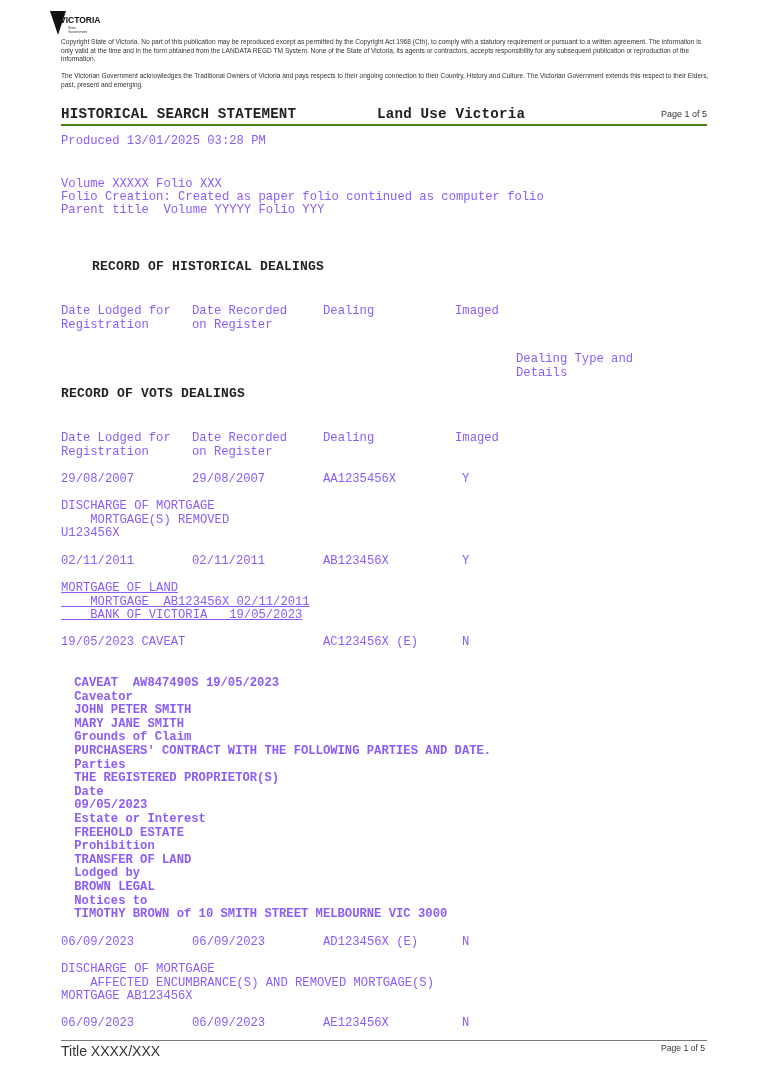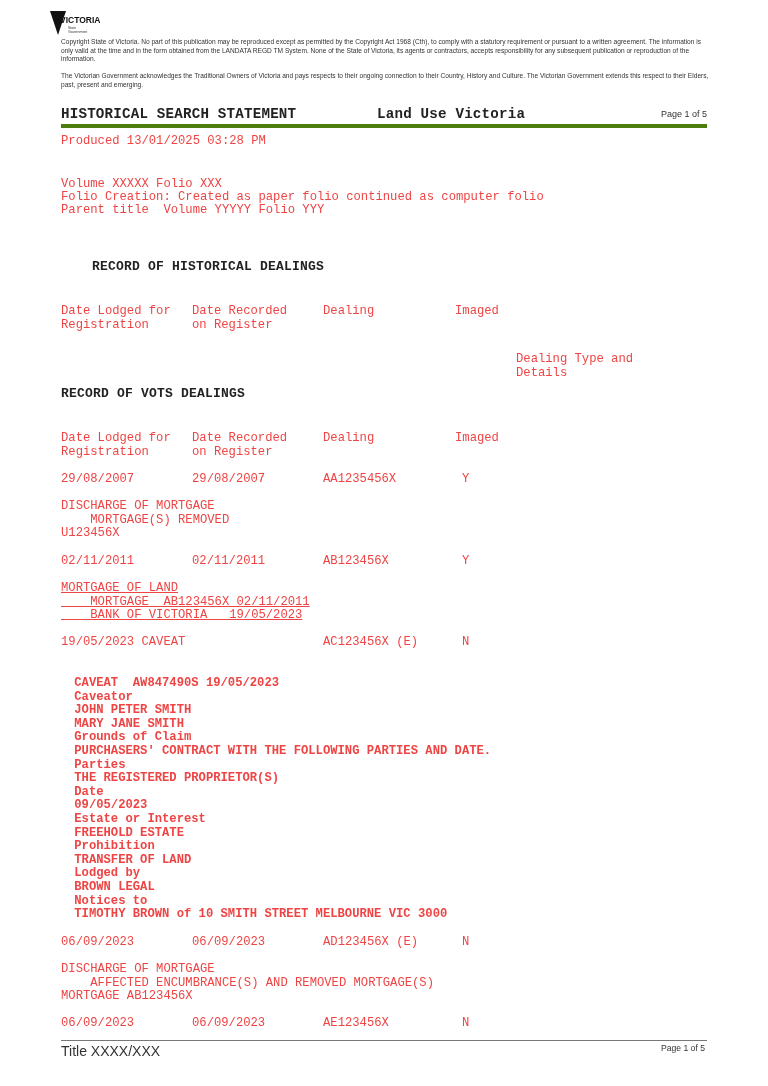--- a/index.html
+++ b/index.html
@@ -4,26 +4,26 @@
   <style>
     html, body { margin: 0; padding: 0; background: #ffffff; }
     body { width: 768px; height: 1086px; position: relative; overflow: hidden; color: #222; }
     .sans { font-family: Liberation Sans, sans-serif; }
     .mono { font-family: "Liberation Mono", monospace; }
     .abs { position: absolute; }
 
     .logo { left: 50px; top: 11px; width: 60px; height: 26px; }
     .legal { left: 61px; width: 648px; font-size: 6.6px; line-height: 8.6px; color: #333; }
 
-    .hdr { left: 61px; top: 106px; width: 646px; height: 18px; border-bottom: 4px solid #4d7c0f; }
+    .hdr { left: 61px; top: 106px; width: 646px; height: 18px; border-bottom: 2px solid #4d7c0f; }
     .hdr-title { left: 0; top: 0; font-size: 14.2px; font-weight: bold; letter-spacing: 0.2px; white-space: pre; }
     .hdr-center { left: 316px; top: 0; font-size: 14.2px; font-weight: bold; letter-spacing: 0.2px; white-space: pre; }
     .hdr-page { right: 0; top: 3px; font-size: 9px; color: #333; }
 
-    .t { font-size: 12.2px; line-height: 13.6px; white-space: pre; color: #ef4444; }
+    .t { font-size: 12.2px; line-height: 13.6px; white-space: pre; color: #8b5cf6; }
     .h { font-size: 13px; font-weight: bold; white-space: pre; color: #222; letter-spacing: 0.2px; }
 
     .ftr-line { left: 61px; top: 1040px; width: 646px; border-top: 1px solid #777; }
     .ftr-left { left: 61px; top: 1043px; font-size: 14px; color: #333; }
     .ftr-right { left: 661px; top: 1043px; font-size: 8.6px; color: #333; }
   </style>
 </head>
 <body>
 
 <div class="abs logo">

